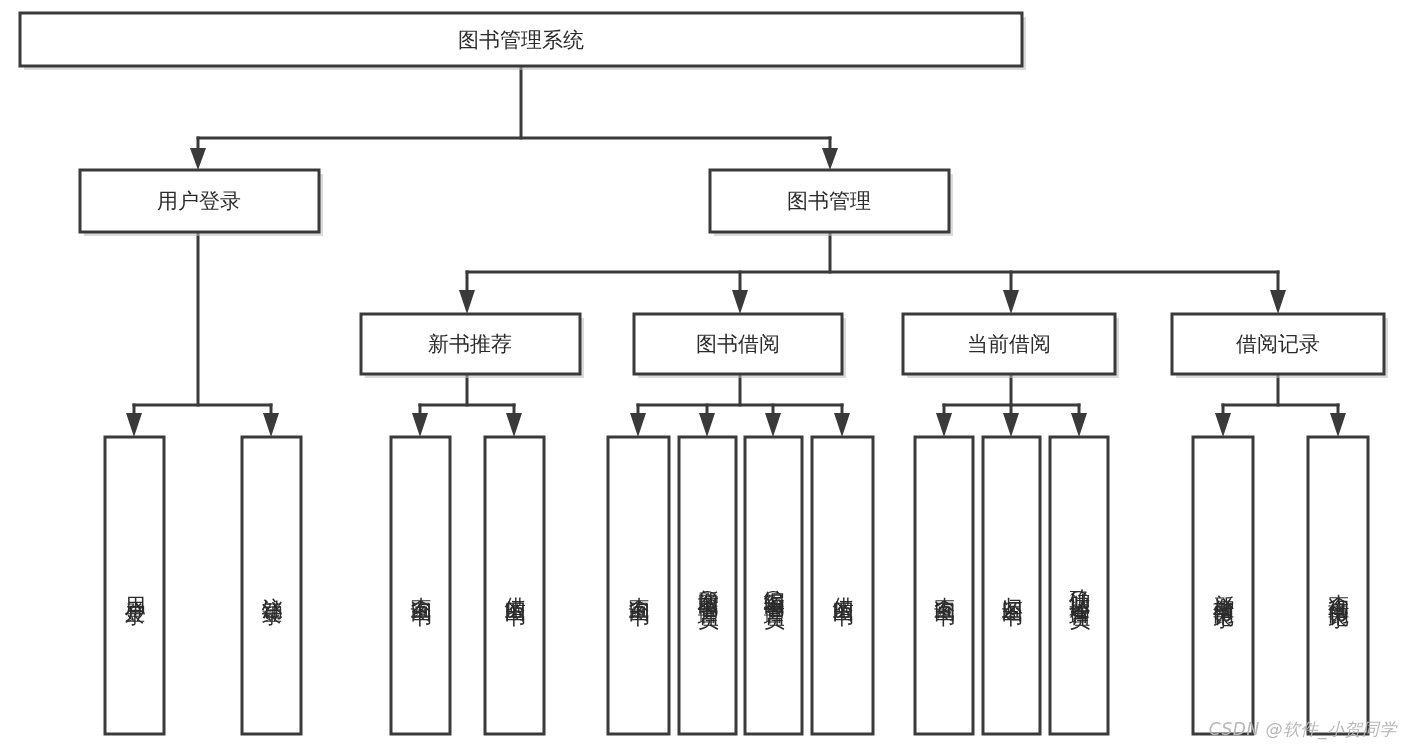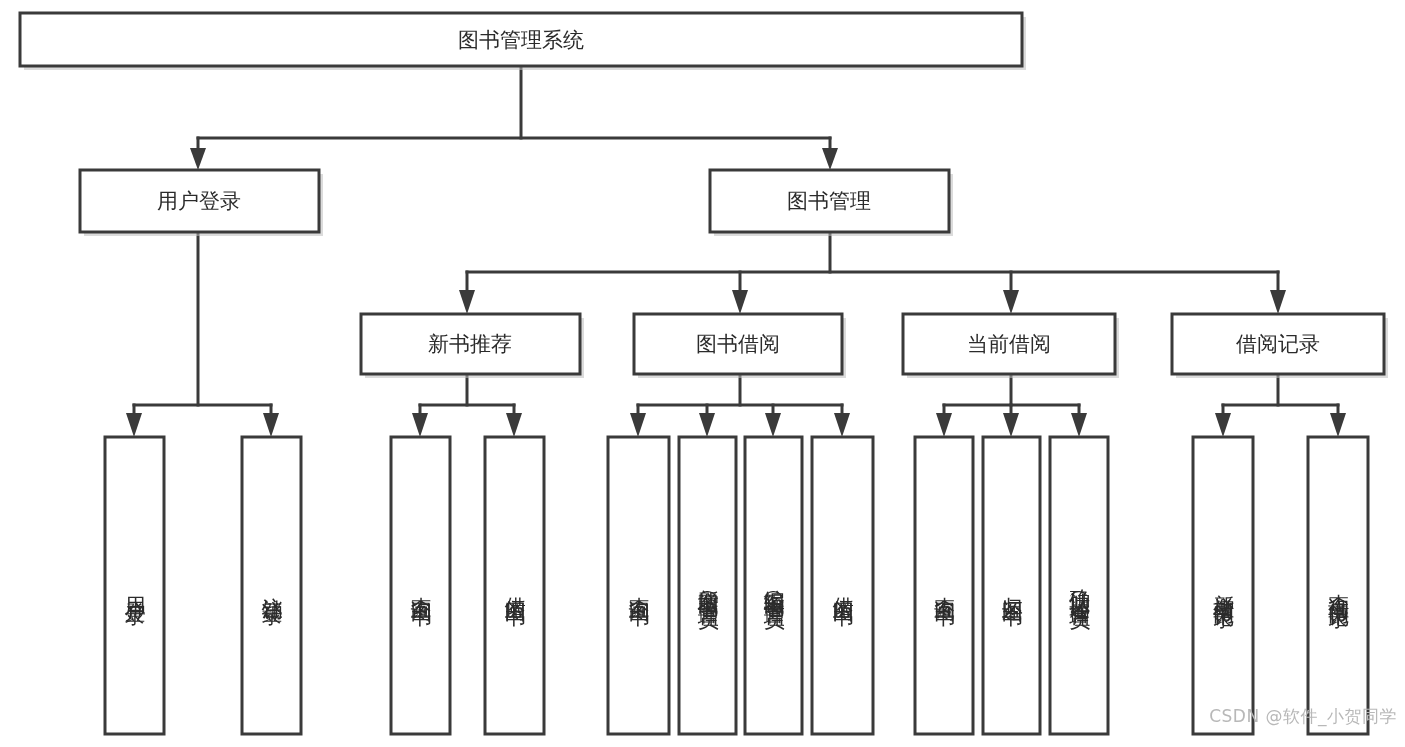--- a/index.html
+++ b/index.html
@@ -63,26 +63,27 @@
     font-size: 21px;
     line-height: 1.32;
     letter-spacing: 3px;
     color: #2b2b2b;
     white-space: nowrap;
     text-align: center;
   }
   .watermark {
     position: absolute;
     right: 8px;
-    bottom: 19px;
+    bottom: 6px;
     font-family: "DejaVu Sans", "Liberation Sans", sans-serif;
     font-size: 17px;
     color: #b8b8b8;
     letter-spacing: 0.5px;
     white-space: nowrap;
+    font-style: italic;
   }
 </style>
 </head>
 <body>
 
 <div id="diagram-root">
 
   <svg class="diagram-svg" viewBox="0 0 1405 747">
 
     <g>

